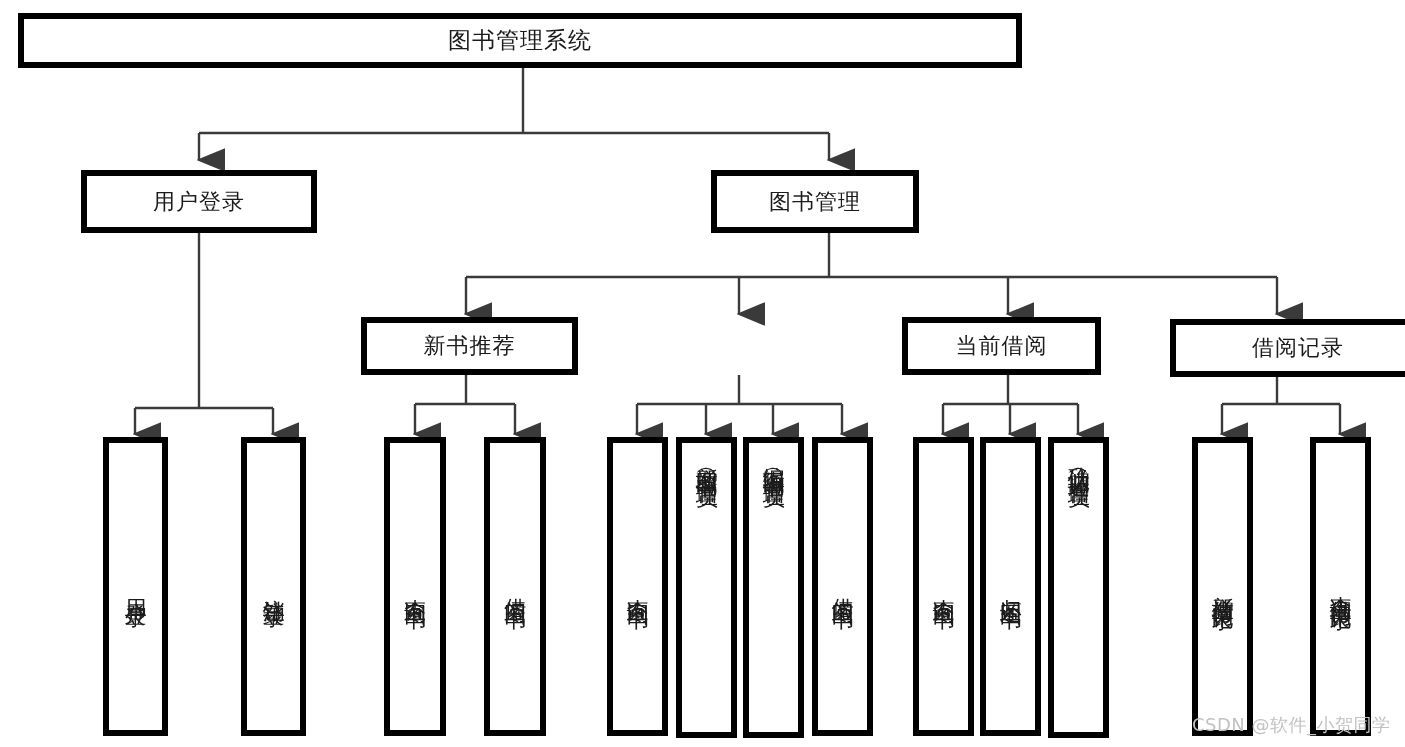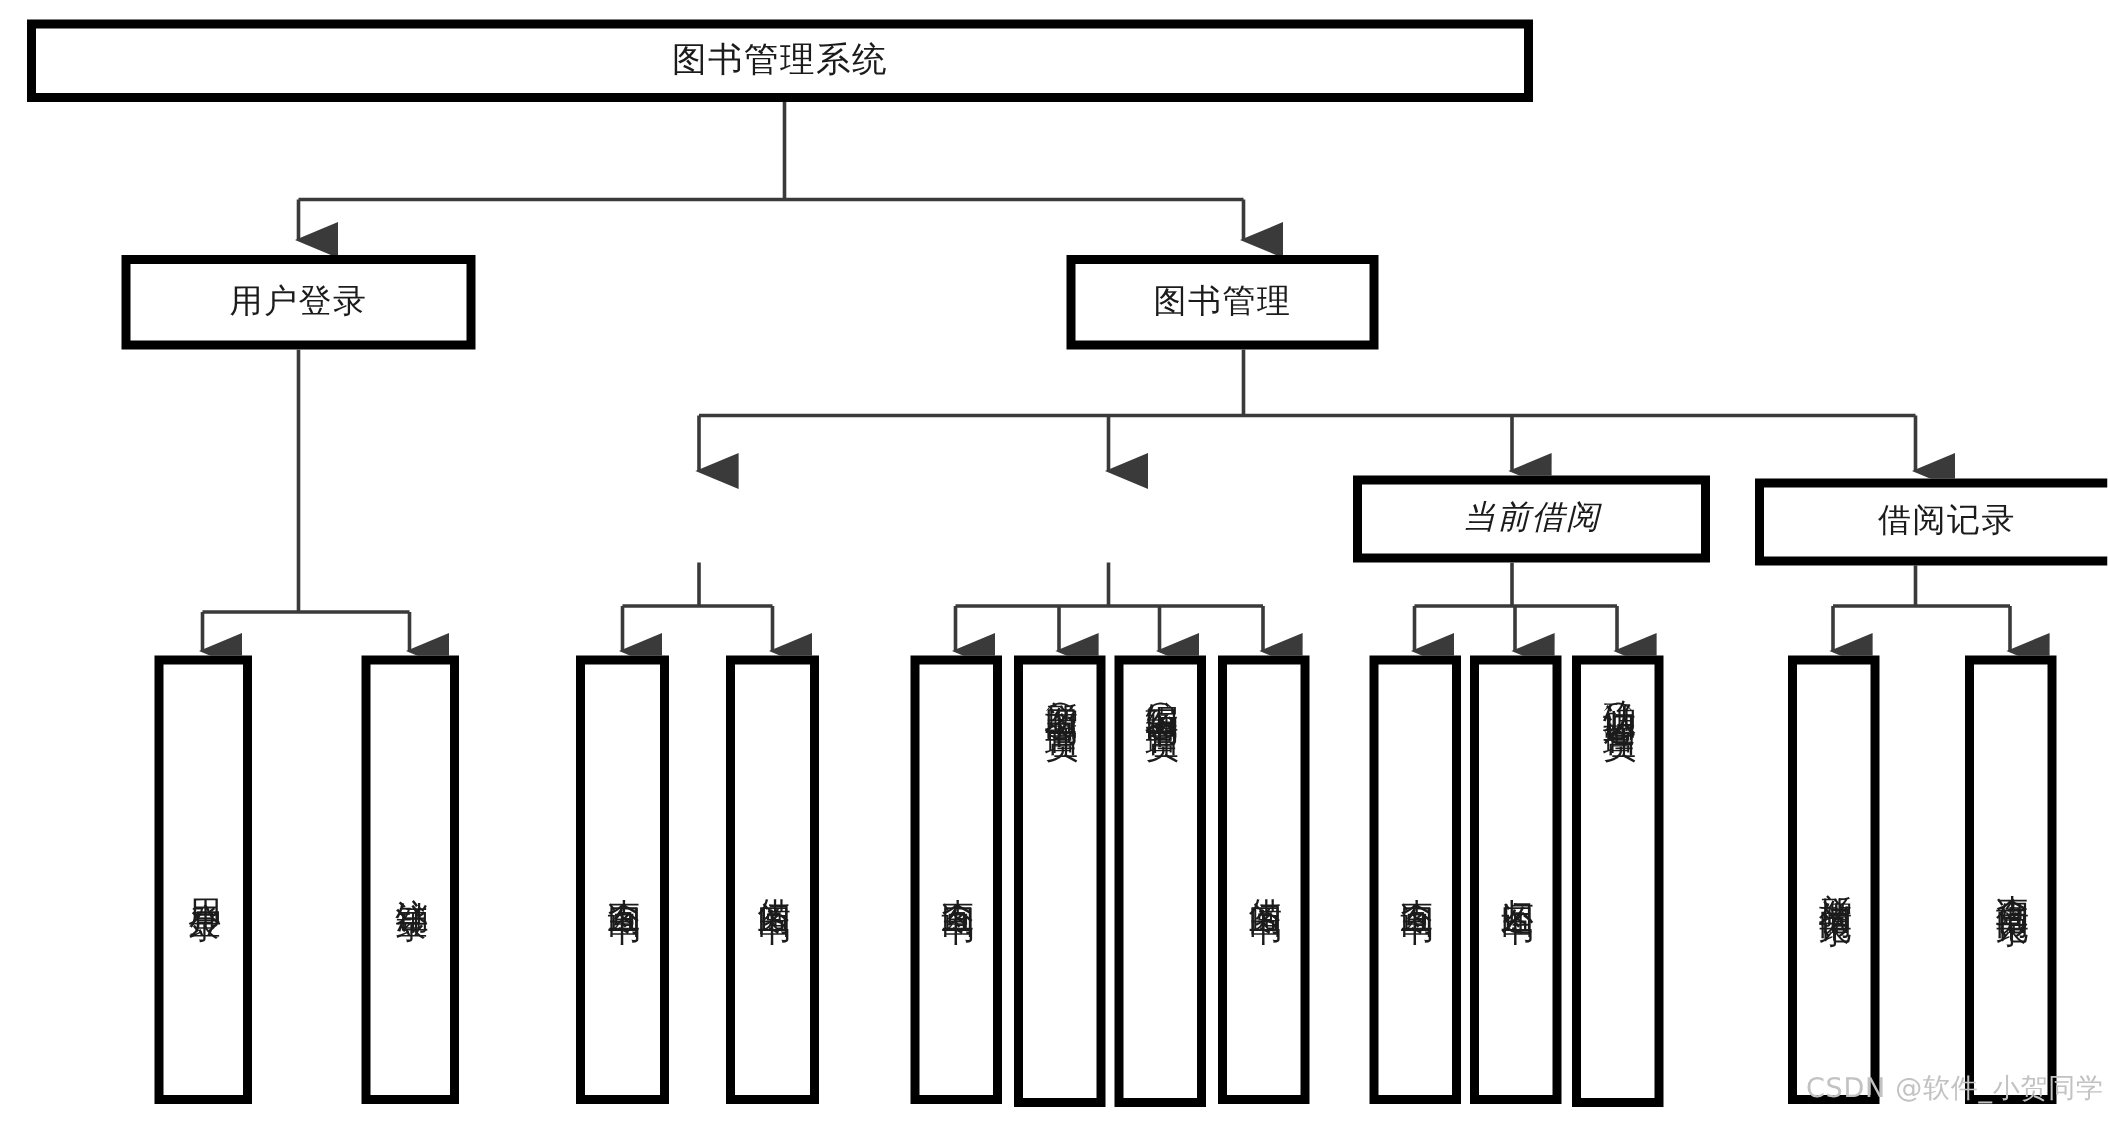--- a/index.html
+++ b/index.html
@@ -62,21 +62,20 @@
     margin-bottom: auto;
   }
   .watermark {
     position: absolute;
     left: 1192px;
     top: 713px;
     font-size: 18px;
     color: #c2c2c2;
     white-space: nowrap;
     letter-spacing: 0.5px;
-    padding-left: 12px;
   }
 </style>
 </head>
 <body>
 
 <div id="canvas">
 
   <svg id="wires" viewBox="0 0 1405 747">
     <defs>
       <marker id="arrow" viewBox="0 0 12 12" refX="6" refY="11" markerWidth="12" markerHeight="12" orient="auto-start-reverse">
@@ -131,21 +130,24 @@
     <span>图书管理系统</span>
   </div>
 
   <div class="node h" style="left:81px; top:170px; width:236px; height:63px;">
     <span>用户登录</span>
   </div>
   <div class="node h" style="left:711px; top:170px; width:208px; height:63px;">
     <span>图书管理</span>
   </div>
 
-  <div class="node h" style="left:902px; top:317px; width:238px; height:58px;font-style:italic;">
+  <div class="node h" style="left:361px; top:317px; width:217px; height:58px;">
+    <span>新书推荐</span>
+  </div>
+  <div class="node h" style="left:902px; top:317px; width:199px; height:58px;">
     <span>当前借阅</span>
   </div>
   <div class="node h" style="left:1170px; top:319px; width:256px; height:58px;">
     <span>借阅记录</span>
   </div>
 
   <div class="node v center" style="left:103px; top:437px; width:65px; height:299px;">
     <span class="vtext">用户登录</span>
   </div>
   <div class="node v center" style="left:241px; top:437px; width:65px; height:299px;">

